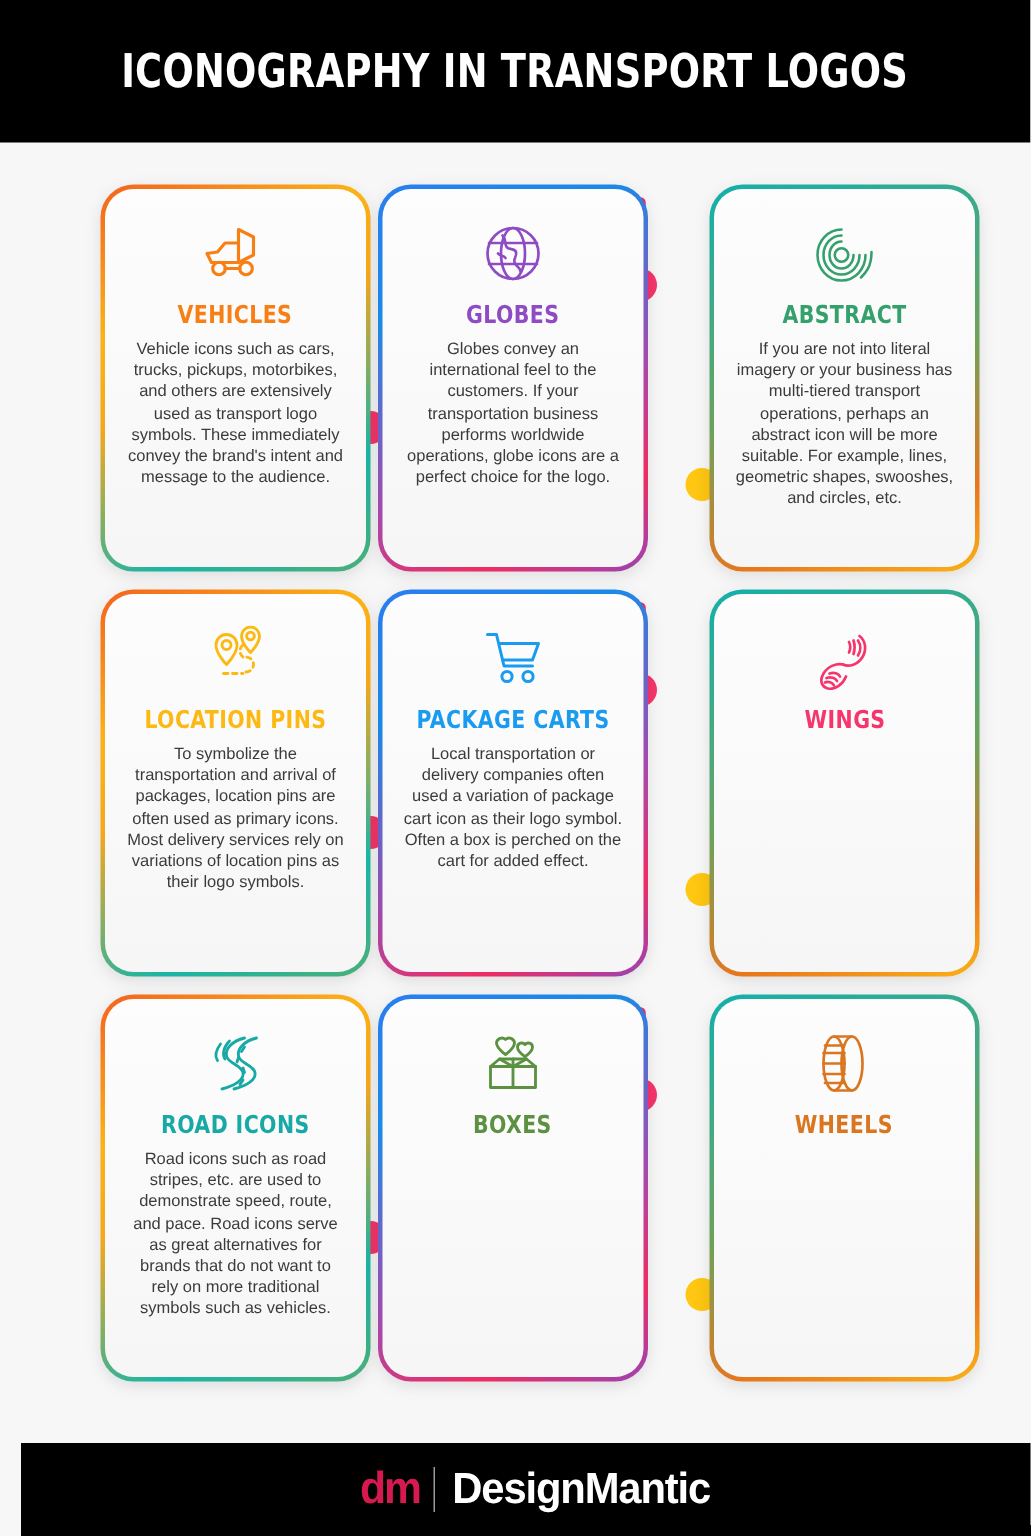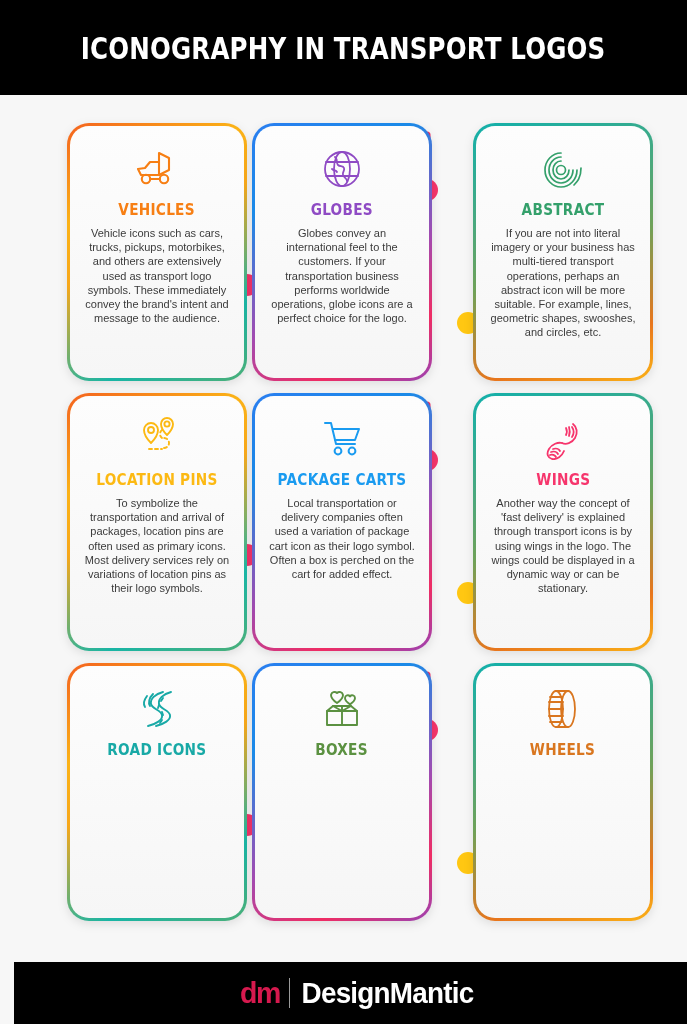--- a/index.html
+++ b/index.html
@@ -264,38 +264,38 @@
               <path d="M33 9 c2 3 2 7 0 10"></path>
               <path d="M30 9 c1 3 1 6 0 9"></path>
               <path d="M27 10 c1 2 1 5 0 7"></path>
               <path d="M23 25 c-4 -1 -10 1 -13 6 c-3 5 -1 9 3 10 c5 1 10 -3 12 -8"></path>
               <path d="M14 31 c3 -1 6 0 7 2"></path>
               <path d="M12 34 c3 -1 6 0 7 2"></path>
               <path d="M11 37 c2 -1 5 0 6 2"></path>
             </svg>
           </div>
           <div class="card-title" style="color:#f6356c">WINGS</div>
-          <div class="card-body">Another way the concept of 'fast delivery' is explained through transport icons is by using wings in the logo. The wings could be displayed in a dynamic way or can be stationary.</div>
         </div>
       </div>
     </div>
 
     <div class="card-wrap col0 row2" style="z-index:2">
       <div class="card g-orange-teal">
         <div class="card-inner">
           <div class="icon-box">
             <svg width="48" height="44" viewBox="0 0 48 44" fill="none" stroke="#18a9a6" stroke-width="1.9" stroke-linecap="round" stroke-linejoin="round">
               <path d="M30 5 c-8 2 -13 7 -12 12 c1 5 10 6 11 11 c1 5 -6 9 -14 11"></path>
               <path d="M38 5 c-8 2 -13 7 -12 12 c1 5 10 6 11 11 c1 5 -6 9 -14 11"></path>
               <path d="M30 11 l-2 3 M26 18 l-1 3 M29 25 l1 3 M29 33 l-2 3" stroke-dasharray="0"></path>
               <path d="M14 9 c-3 4 -4 8 -2 11"></path>
               <path d="M20 7 c-4 4 -5 9 -3 12"></path>
             </svg>
           </div>
           <div class="card-title" style="color:#18a9a6">ROAD ICONS</div>
+          <div class="card-body">Road icons such as road stripes, etc. are used to demonstrate speed, route, and pace. Road icons serve as great alternatives for brands that do not want to rely on more traditional symbols such as vehicles.</div>
         </div>
       </div>
     </div>
 
     <div class="card-wrap col1 row2" style="z-index:2">
       <div class="card g-blue-pink">
         <div class="card-inner">
           <div class="icon-box">
             <svg width="50" height="44" viewBox="0 0 50 44" fill="none" stroke="#5b9141" stroke-width="1.9" stroke-linecap="round" stroke-linejoin="round">
               <path d="M14 8 a3.6 3.6 0 0 1 6 -2 a3.6 3.6 0 0 1 6 2 c0 4 -6 8 -6 8 s-6 -4 -6 -8 Z"></path>

